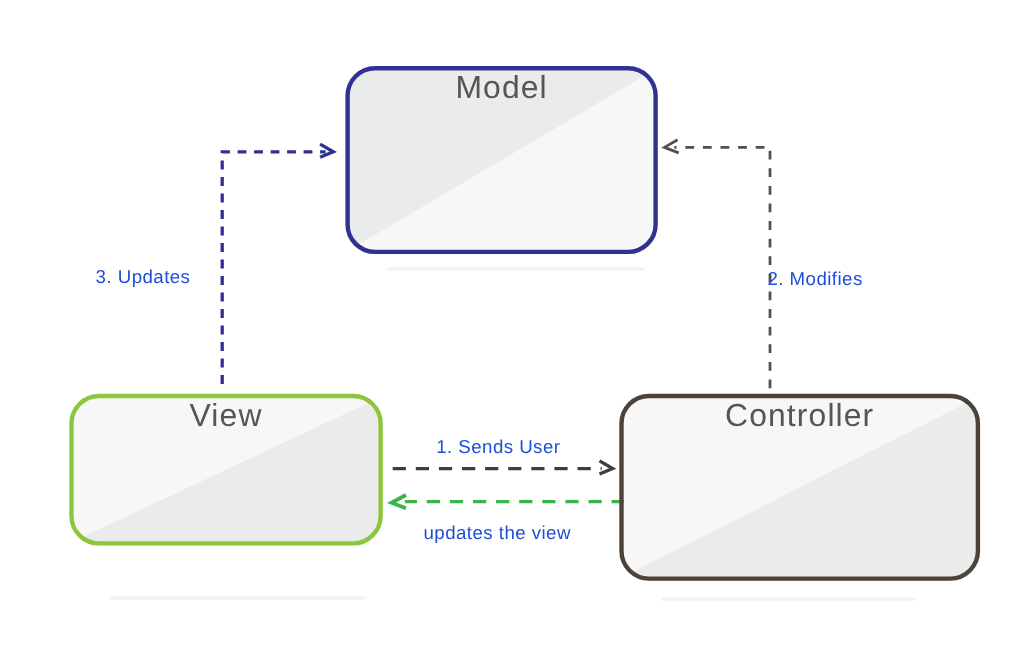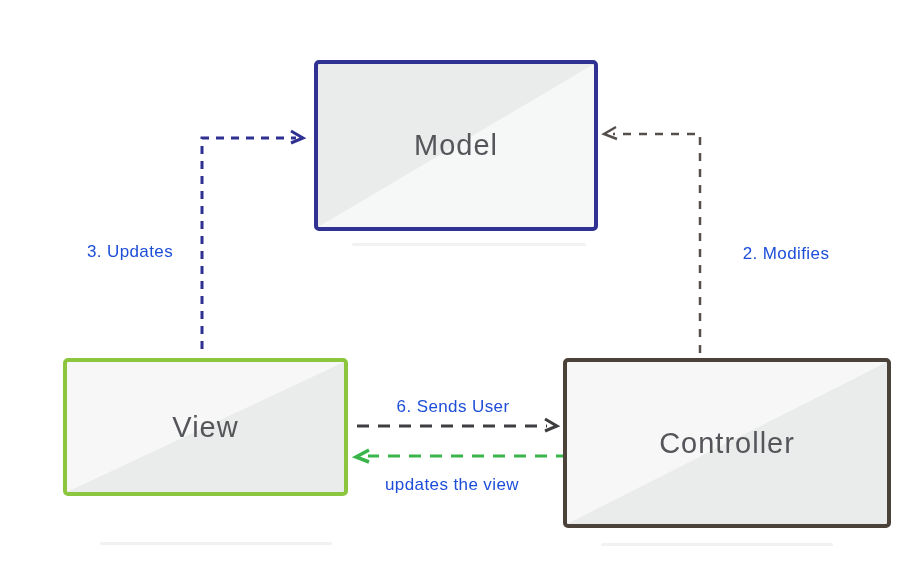--- a/index.html
+++ b/index.html
@@ -22,23 +22,23 @@
   .arrows-layer path, .arrows-layer polyline {
     fill: none;
     stroke-linecap: butt;
     stroke-linejoin: miter;
   }
 
   .box {
     position: absolute;
     border-style: solid;
     border-width: 4px;
-    border-radius: 5px;
+    border-radius: 27px;
     display: flex;
-    align-items: center;
+    align-items: flex-start;
     justify-content: center;
   }
   
   .box.gloss-light-top {
     background: linear-gradient(to bottom right, #f7f7f7 49.8%, #eaebeb 50.2%);
   }
   .box.gloss-dark-top {
     background: linear-gradient(to bottom right, #eaebeb 49.8%, #f6f7f7 50.2%);
   }
   .box-model      { left: 314px; top:  60px; width: 284px; height: 171px; }
@@ -66,21 +66,21 @@
   .arrow-label {
     position: absolute;
     font-size: 17px;
     font-weight: 300;
     letter-spacing: 0.4px;
     color: #1d4ed8;
     white-space: nowrap;
     transform: translateX(-50%);
   }
   .label-updates   { left: 130px; top: 242px; }
-  .label-modifies  { left: 786px; top: 244px; text-align: center; }
+  .label-modifies  { left: 741px; top: 244px; text-align: center; }
   .label-sends     { left: 453px; top: 397px; }
   .label-sometimes { left: 452px; top: 474px; text-align: center; line-height: 21px; white-space: normal; width: 220px; }
 </style>
 </head>
 <body>
 
 <div class="canvas">
 
   <svg class="arrows-layer" width="922" height="588" viewBox="0 0 922 588">
 
@@ -118,19 +118,19 @@
   </div>
 
   <div class="reflection reflection-model"></div>
   <div class="reflection reflection-view"></div>
   <div class="reflection reflection-controller"></div>
 
   <div class="arrow-label label-updates">3. Updates</div>
 
   <div class="arrow-label label-modifies">2. Modifies</div>
 
-  <div class="arrow-label label-sends">6. Sends User</div>
+  <div class="arrow-label label-sends">1. Sends User</div>
 
   <div class="arrow-label label-sometimes">
     <div>updates the view</div>
   </div>
 
 </div>
 
 </body></html>

